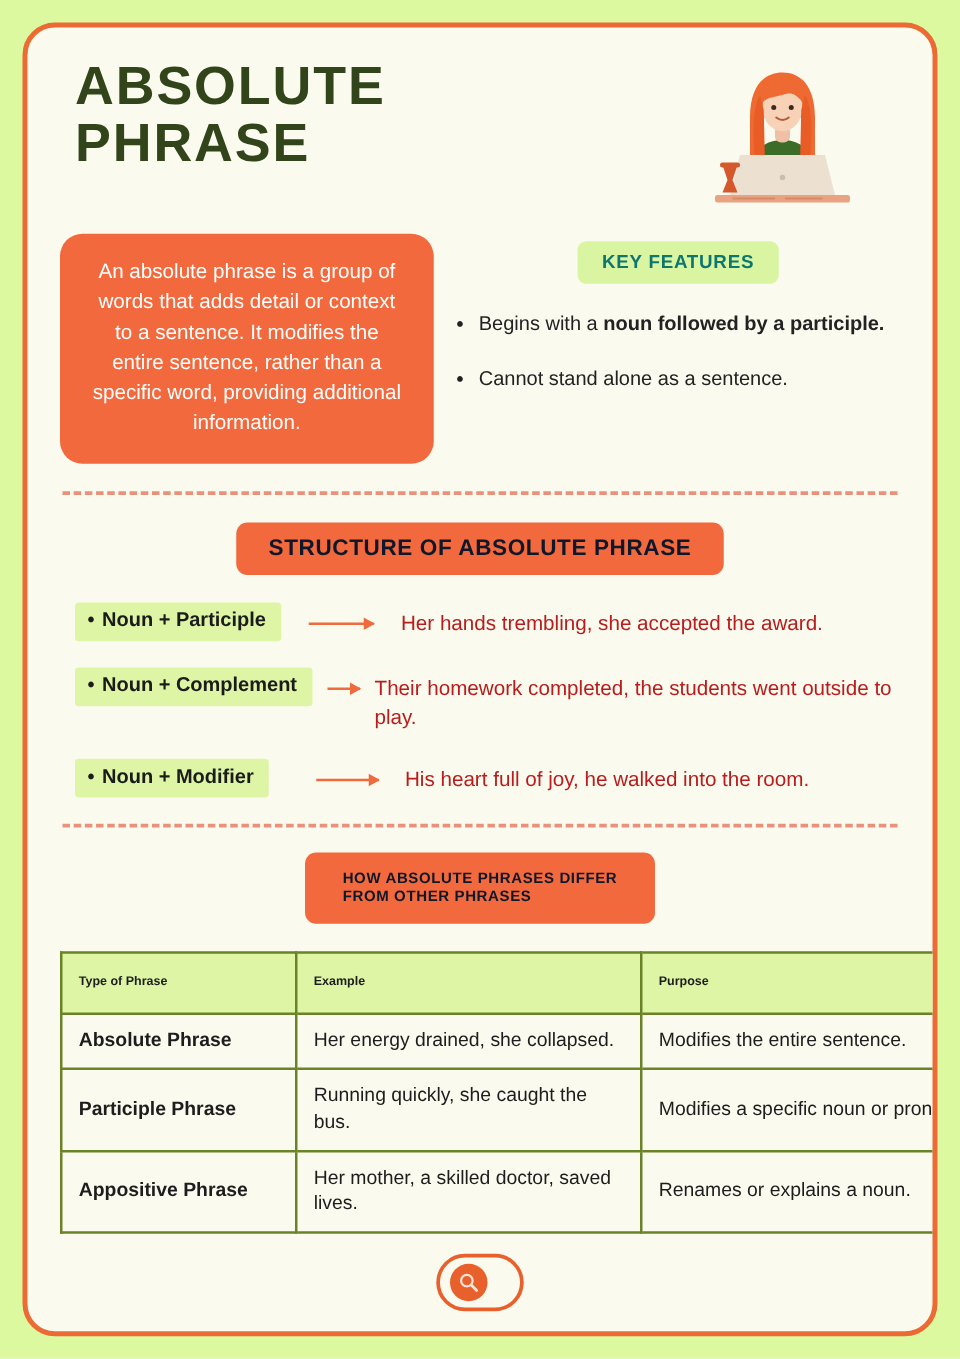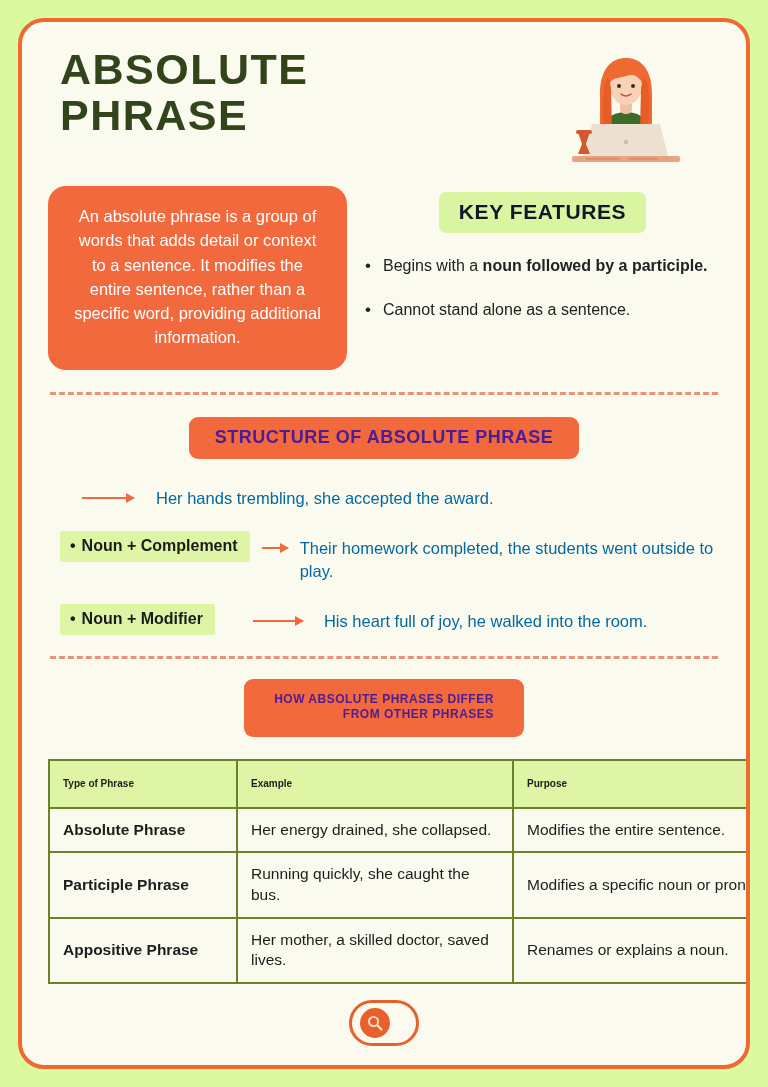--- a/index.html
+++ b/index.html
@@ -72,23 +72,23 @@
     text-align: center;
   }
   .features {
     flex: 1;
     padding-top: 6px;
   }
   .kf-badge-wrap { text-align: center; }
   .kf-badge {
     display: inline-block;
     background: #d9f5a1;
-    color: #0f172a;
-    font-weight: bold;
-    font-size: 21px;
+    color: #0f766e;
+    font-weight: bold;
+    font-size: 15px;
     letter-spacing: 0.6px;
     padding: 8px 20px 9px;
     border-radius: 7px;
   }
   .kf-list {
     list-style: none;
     margin: 22px 0 0;
     padding: 0;
   }
   .kf-list li {
@@ -112,25 +112,25 @@
   
   .dashed {
     height: 0;
     border-top: 3px dashed #e9917b;
     margin: 22px 2px 0;
   }
   .banner-wrap { text-align: center; }
   .banner {
     display: inline-block;
     background: #f1693c;
-    color: #4c1d95;
+    color: #0f172a;
     font-weight: bold;
     border-radius: 9px;
     letter-spacing: 0.5px;
-    text-align: right;
+    text-align: left;
   }
   .banner-1 {
     font-size: 18px;
     padding: 10px 26px 11px;
     margin-top: 22px;
   }
   .banner-2 {
     font-size: 12px;
     line-height: 1.28;
     padding: 13px 30px 14px;
@@ -167,21 +167,21 @@
     position: absolute;
     right: -1px;
     top: -4px;
     border-left: 9px solid #ef6a3c;
     border-top: 5px solid transparent;
     border-bottom: 5px solid transparent;
   }
   .stext {
     font-size: 16.5px;
     line-height: 1.4;
-    color: #0369a1;
+    color: #b91c1c;
     padding-top: 6px;
     flex: 1;
   }
 
   
   .cmp-table {
     width: 660px;
     margin: 22px auto 0;
     border-collapse: collapse;
     table-layout: fixed;
@@ -303,20 +303,21 @@
 
     <div class="dashed"></div>
 
     <div class="banner-wrap">
       <span class="banner banner-1">STRUCTURE OF ABSOLUTE PHRASE</span>
     </div>
 
     <div class="struct">
 
       <div class="srow">
+        <span class="slabel"><span class="dot">•</span><span>Noun + Participle</span></span>
         <span class="sarrow" style="width:52px;margin-left:22px;margin-right:22px;"></span>
         <span class="stext">Her hands trembling, she accepted the award.</span>
       </div>
 
       <div class="srow">
         <span class="slabel"><span class="dot">•</span><span>Noun + Complement</span></span>
         <span class="sarrow" style="width:26px;margin-left:12px;margin-right:12px;"></span>
         <span class="stext">Their homework completed, the students went outside to play.</span>
       </div>
 

